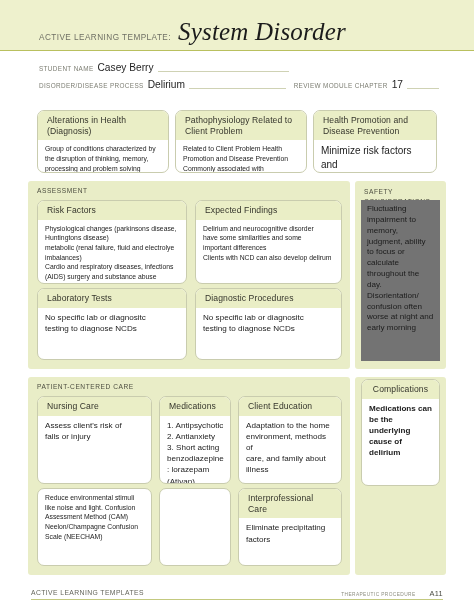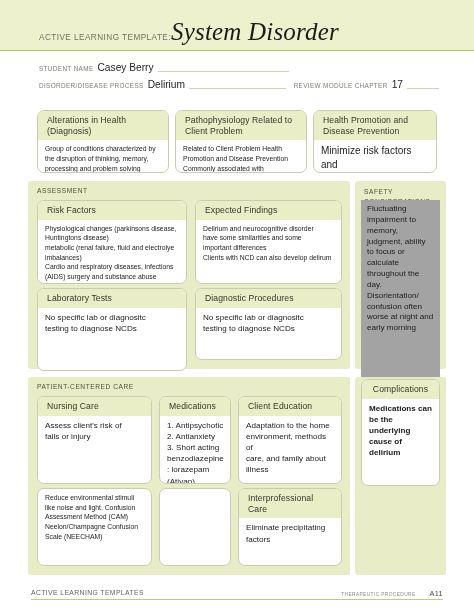--- a/index.html
+++ b/index.html
@@ -28,20 +28,21 @@
     height: 51px;
     background: #eef1cd;
     border-bottom: 1.5px solid #b9c05e;
   }
   .header-inner {
     position: absolute;
     left: 39px;
     bottom: 6px;
     display: flex;
     align-items: baseline;
+    gap: 7px;
   }
   .alt-label {
     font-size: 8.2px;
     letter-spacing: 0.45px;
     color: #6f7064;
     font-family: "Liberation Sans", sans-serif;
   }
   .alt-title {
     font-family: "Liberation Serif", serif;
     font-style: italic;
@@ -137,27 +138,27 @@
   .panel-title.two-line { line-height: 1.5; }
 
   .panel-assessment { left: 28px; top: 181px; width: 322px; height: 188px; }
   .panel-safety     { left: 355px; top: 181px; width: 91px;  height: 188px; }
   .panel-pcc        { left: 28px; top: 377px; width: 322px; height: 198px; }
   .panel-complic    { left: 355px; top: 377px; width: 91px;  height: 198px; }
 
   
   .c-risk     { left: 37px;  top: 200px; width: 150px; height: 84px; }
   .c-expected { left: 195px; top: 200px; width: 147px; height: 84px; }
-  .c-lab      { left: 37px;  top: 288px; width: 150px; height: 83px; }
+  .c-lab      { left: 37px;  top: 288px; width: 150px; height: 72px; }
   .c-diag     { left: 195px; top: 288px; width: 147px; height: 72px; }
 
   
   .c-safety {
-    left: 361px; top: 200px; width: 79px; height: 192px;
-    background: #a3a3a3;
+    left: 361px; top: 200px; width: 79px; height: 161px;
+    background: #737373;
     border: none;
     border-radius: 0;
   }
   .c-safety .card-body {
     padding: 4px 5px 4px 6px;
     font-size: 8.1px;
     line-height: 1.34;
   }
 
   

